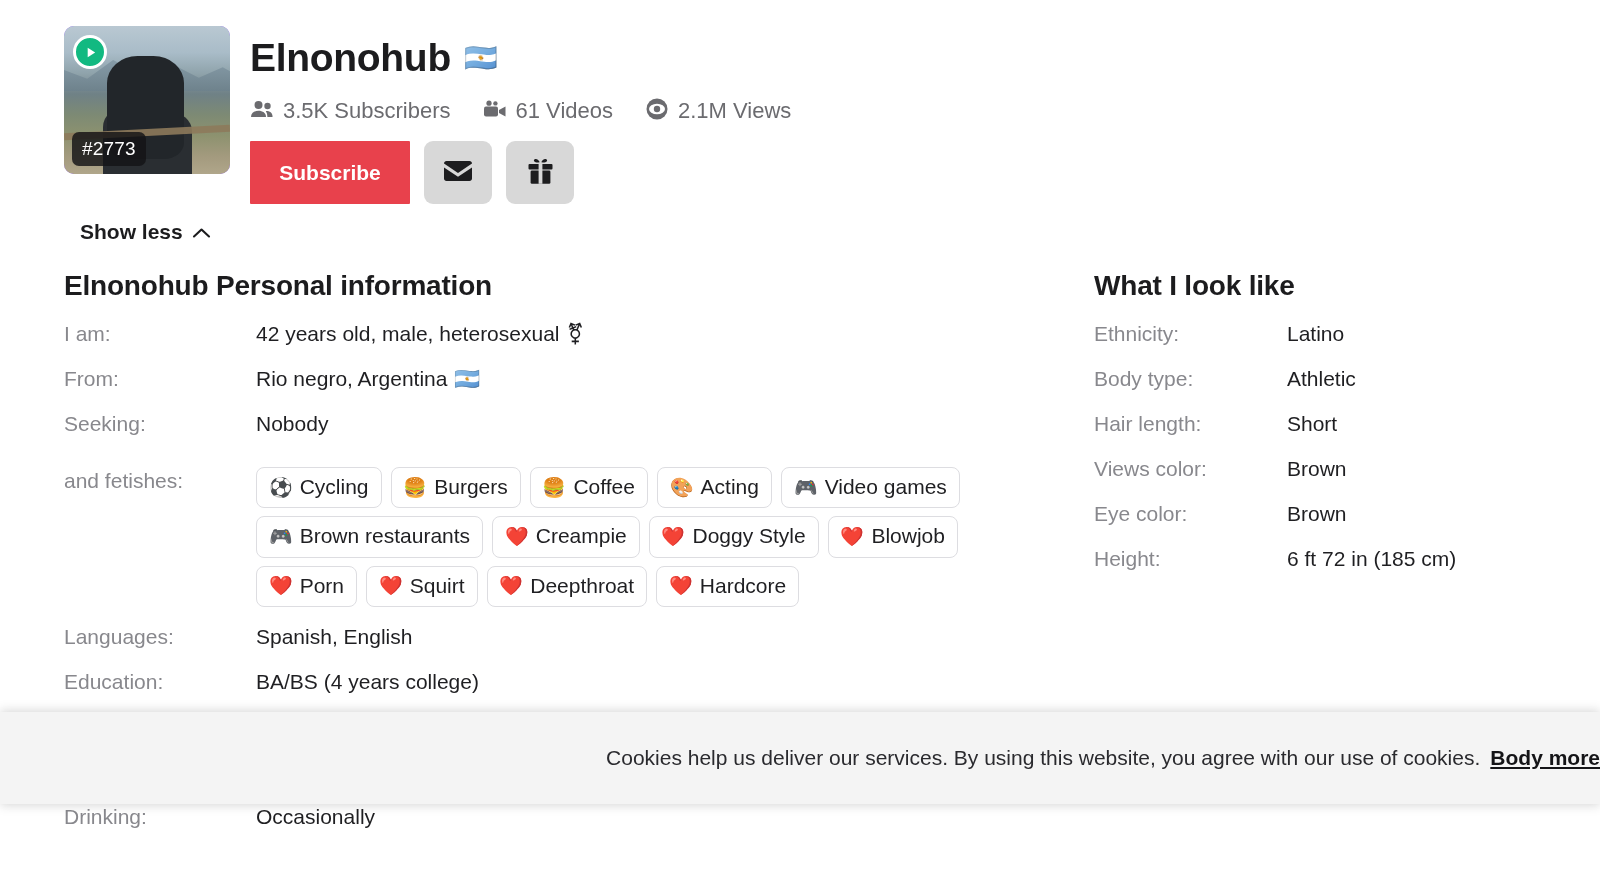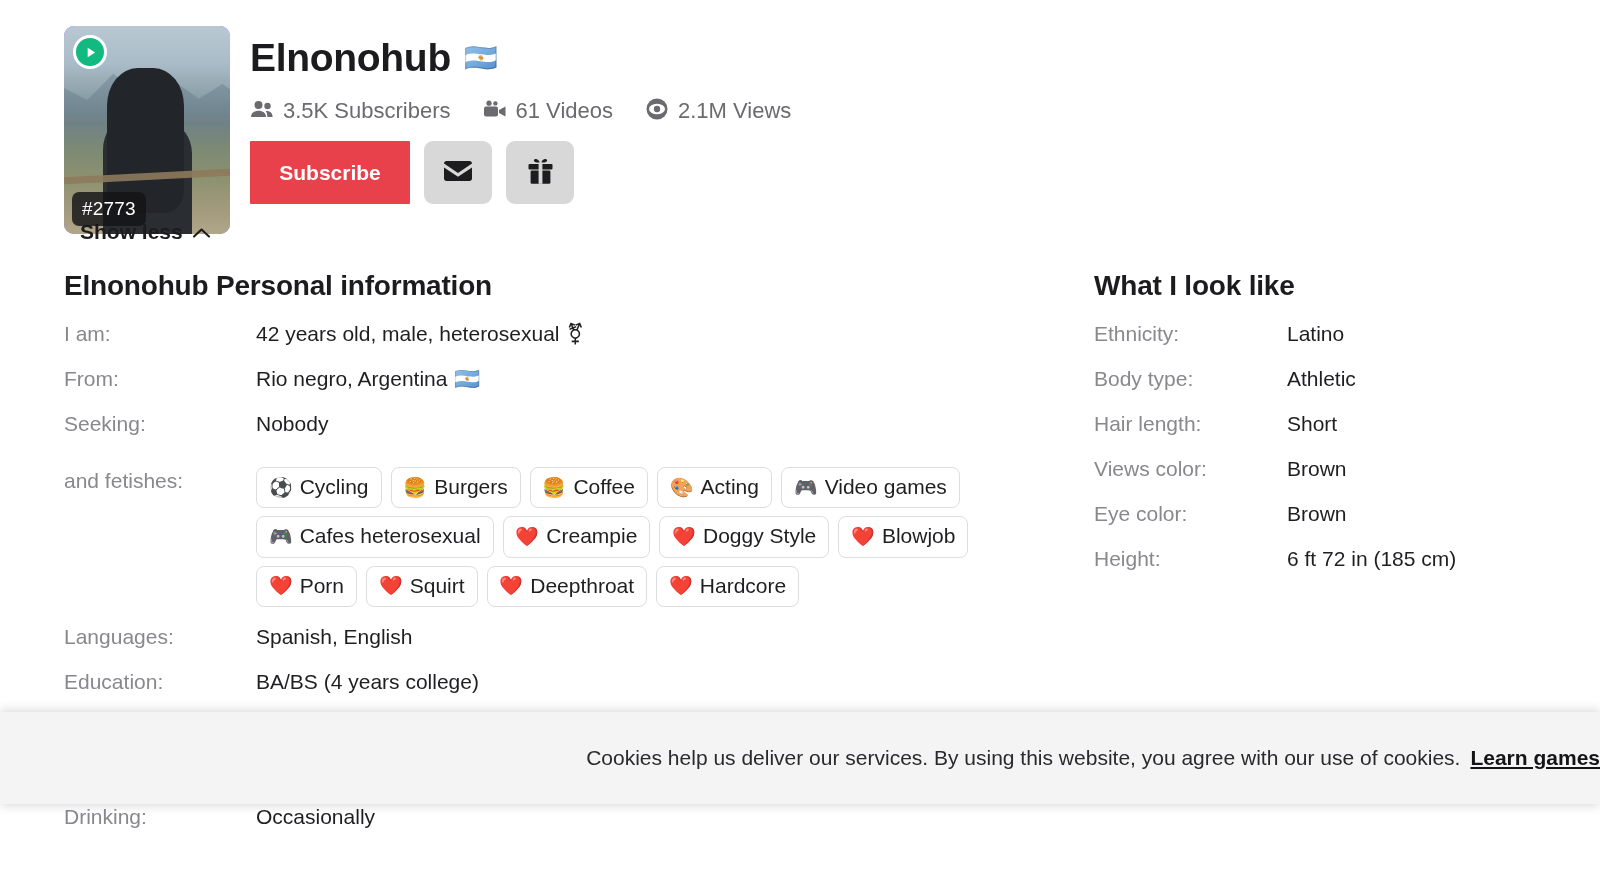--- a/index.html
+++ b/index.html
@@ -25,21 +25,21 @@
     left: 64px;
     top: 26px;
     display: flex;
     align-items: flex-start;
     gap: 20px;
   }
 
   .avatar-wrap {
     position: relative;
     width: 166px;
-    height: 208px;
+    height: 148px;
     border-radius: 10px;
     overflow: hidden;
     flex: none;
     background: #8b5cf6;
   }
 
   
   .avatar-photo {
     position: absolute;
     inset: 0;
@@ -420,21 +420,21 @@
           <div class="tag">
             <span class="emo">🎨</span>
             <span>Acting</span>
           </div>
           <div class="tag">
             <span class="emo">🎮</span>
             <span>Video games</span>
           </div>
           <div class="tag">
             <span class="emo">🎮</span>
-            <span>Cafes heterosexual</span>
+            <span>Brown restaurants</span>
           </div>
           <div class="tag">
             <span class="emo">❤️</span>
             <span>Creampie</span>
           </div>
           <div class="tag">
             <span class="emo">❤️</span>
             <span>Doggy Style</span>
           </div>
           <div class="tag">
@@ -510,16 +510,16 @@
         </div>
         <div class="info-row">
           <div class="info-label">Height:</div>
           <div class="info-value">6 ft 72 in (185 cm)</div>
         </div>
       </div>
   </div>
 
   <div class="cookie-banner">
     <span class="cookie-text">Cookies help us deliver our services. By using this website, you agree with our use of cookies.</span>
-    <a class="cookie-link" href="#">Learn games</a>
+    <a class="cookie-link" href="#">Body more</a>
   </div>
 
 </div>
 
 </body></html>

